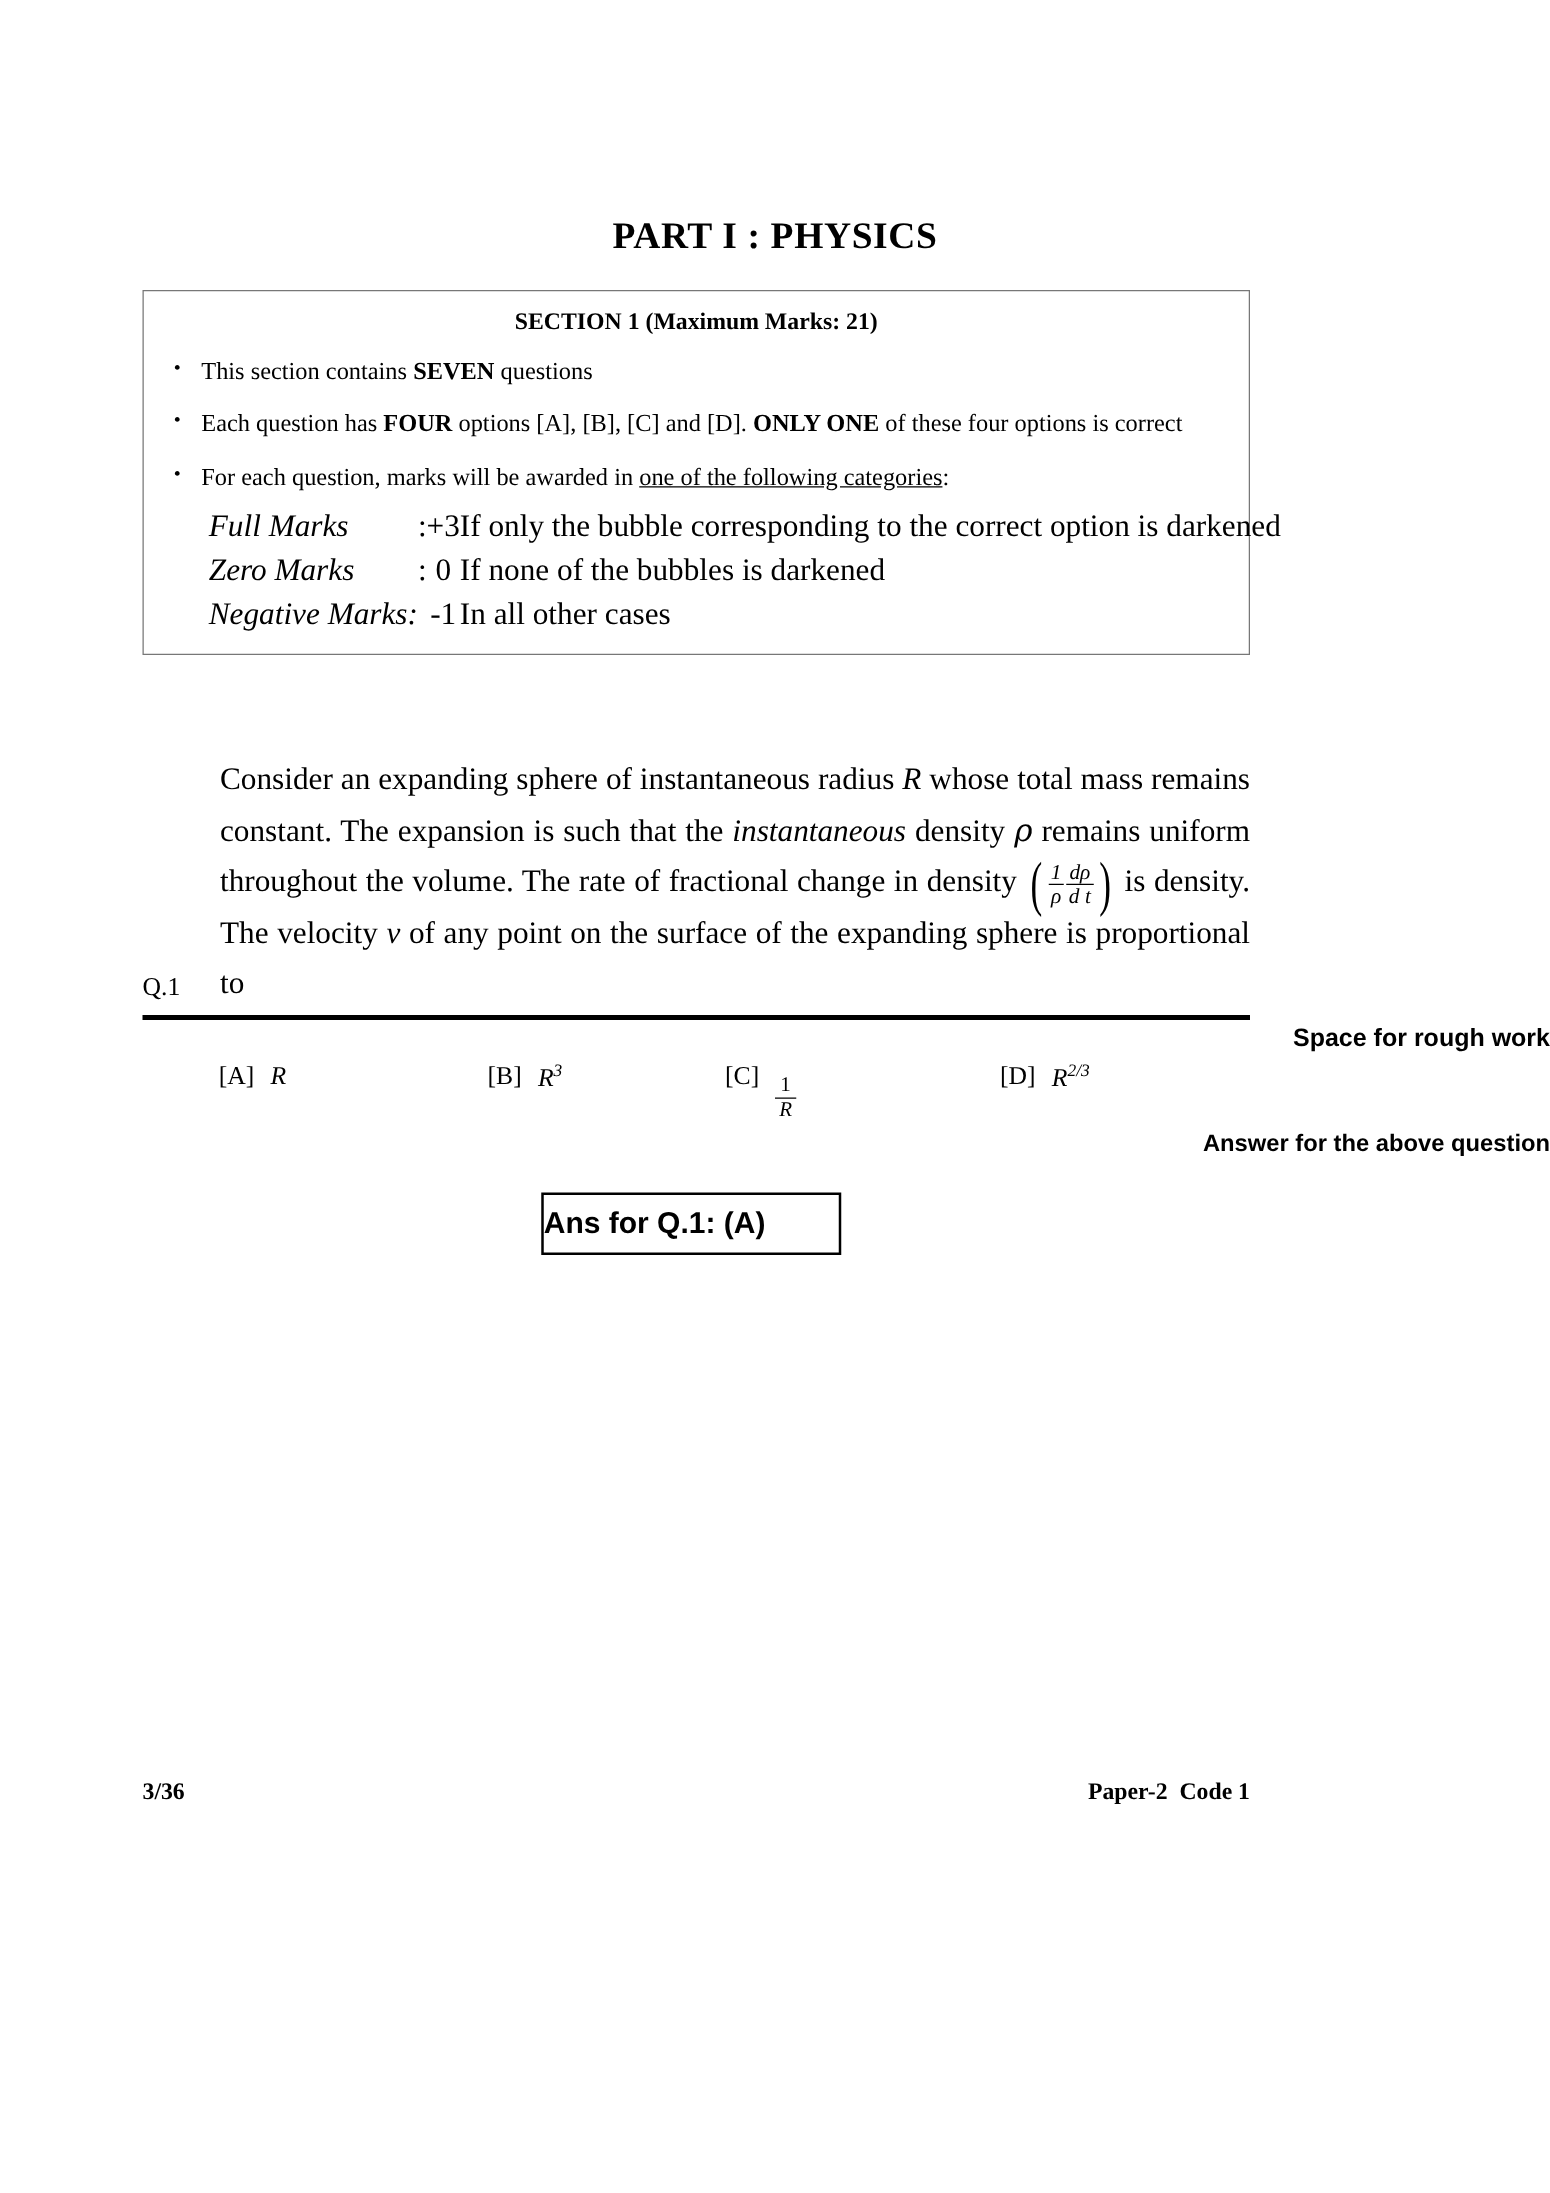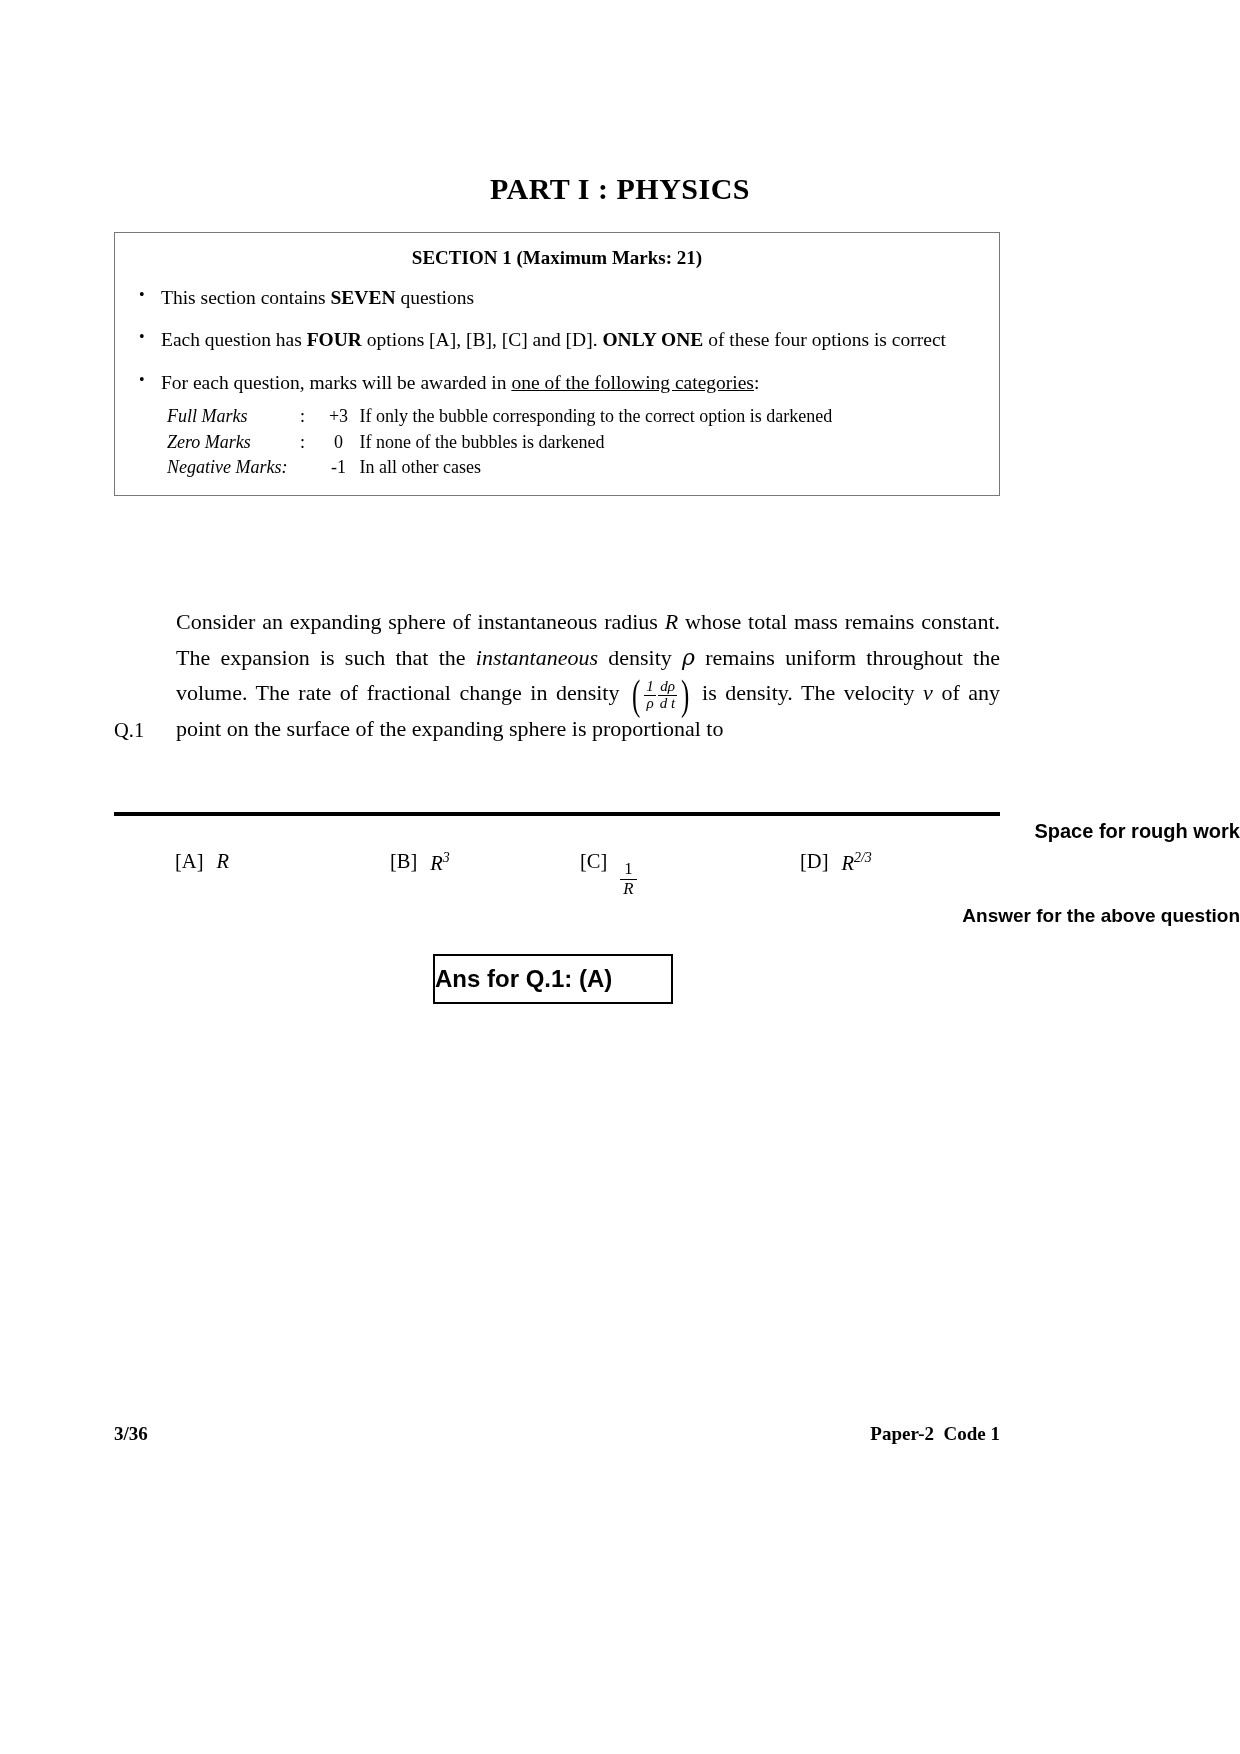--- a/index.html
+++ b/index.html
@@ -73,21 +73,21 @@
     font-size: 16px;
   }
   ul.inst-list > li.last { margin-bottom: 8px; }
   .u { text-decoration: underline; }
   .b { font-weight: bold; }
 
   
   table.marks {
     margin: 4px 0 0 38px;
     border-collapse: collapse;
-    font-size: 18px;
+    font-size: 25px;
   }
   table.marks td {
     padding: 1px 0;
     vertical-align: baseline;
     line-height: 1.32;
   }
   td.m-label { font-style: italic; white-space: nowrap; padding-right: 2px; }
   td.m-colon { width: 30px; text-align: center; }
   td.m-value { width: 42px; text-align: center; padding-right: 8px; }
   td.m-desc  { white-space: nowrap; }
@@ -104,21 +104,21 @@
     align-items: flex-end;
   }
   .q-num {
     width: 62px;
     flex: 0 0 62px;
     font-size: 20.5px;
     line-height: 1.62;
   }
   .q-body {
     flex: 1 1 auto;
-    font-size: 22px;
+    font-size: 25px;
     line-height: 1.62;
     text-align: justify;
     text-justify: inter-word;
   }
   .q-body .it { font-style: italic; }
   .mathvar { font-family: "Liberation Serif","DejaVu Serif",serif; font-style: italic; }
   .greek { font-family: "DejaVu Serif", serif; font-style: italic; }
 
   
   .fracgroup {

